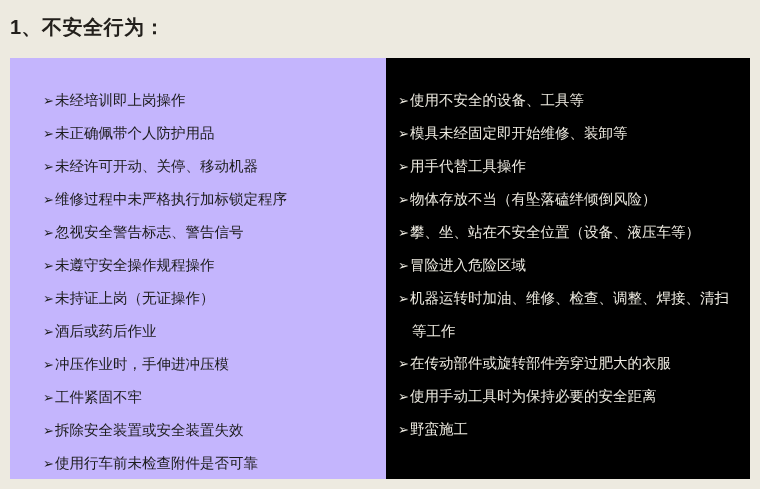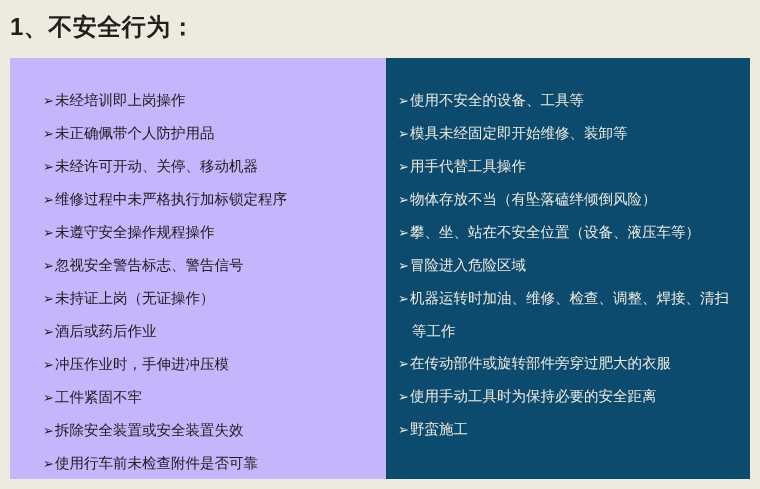--- a/index.html
+++ b/index.html
@@ -22,21 +22,21 @@
     top: 0;
     width: 760px;
     height: 489px;
   }
 
   
   .page-title {
     position: absolute;
     left: 10px;
     top: 14px;
-    font-size: 24px;
+    font-size: 20px;
     font-weight: bold;
     color: #23201C;
     letter-spacing: 0.5px;
     white-space: nowrap;
     line-height: 26px;
     text-align: center;
   }
 
   
   .panels {
@@ -110,32 +110,32 @@
   <div class="page-title" style="color: rgb(35, 32, 28);">1、不安全行为：</div>
 
   <div class="panels">
 
     <div class="panel panel-left" style="background: #c4b5fd;">
       <ul class="bullet-list">
           <li><span class="arrow">➢</span><span class="item-text">未经培训即上岗操作</span></li>
           <li><span class="arrow">➢</span><span class="item-text">未正确佩带个人防护用品</span></li>
           <li><span class="arrow">➢</span><span class="item-text">未经许可开动、关停、移动机器</span></li>
           <li><span class="arrow">➢</span><span class="item-text">维修过程中未严格执行加标锁定程序</span></li>
+          <li><span class="arrow">➢</span><span class="item-text">忽视安全警告标志、警告信号</span></li>
           <li><span class="arrow">➢</span><span class="item-text">未遵守安全操作规程操作</span></li>
-          <li><span class="arrow">➢</span><span class="item-text">忽视安全警告标志、警告信号</span></li>
           <li><span class="arrow">➢</span><span class="item-text">未持证上岗（无证操作）</span></li>
           <li><span class="arrow">➢</span><span class="item-text">酒后或药后作业</span></li>
           <li><span class="arrow">➢</span><span class="item-text">冲压作业时，手伸进冲压模</span></li>
           <li><span class="arrow">➢</span><span class="item-text">工件紧固不牢</span></li>
           <li><span class="arrow">➢</span><span class="item-text">拆除安全装置或安全装置失效</span></li>
           <li><span class="arrow">➢</span><span class="item-text">使用行车前未检查附件是否可靠</span></li>
         </ul>
     </div>
 
-    <div class="panel panel-right" style="background: #0c4a6e;">
+    <div class="panel panel-right" style="background: #000000;">
       <ul class="bullet-list">
           <li><span class="arrow">➢</span><span class="item-text">使用不安全的设备、工具等</span></li>
           <li><span class="arrow">➢</span><span class="item-text">模具未经固定即开始维修、装卸等</span></li>
           <li><span class="arrow">➢</span><span class="item-text">用手代替工具操作</span></li>
           <li><span class="arrow">➢</span><span class="item-text">物体存放不当（有坠落磕绊倾倒风险）</span></li>
           <li><span class="arrow">➢</span><span class="item-text">攀、坐、站在不安全位置（设备、液压车等）</span></li>
           <li><span class="arrow">➢</span><span class="item-text">冒险进入危险区域</span></li>
           <li><span class="arrow">➢</span><span class="item-text">机器运转时加油、维修、检查、调整、焊接、清扫等工作</span></li>
           <li><span class="arrow">➢</span><span class="item-text">在传动部件或旋转部件旁穿过肥大的衣服</span></li>
           <li><span class="arrow">➢</span><span class="item-text">使用手动工具时为保持必要的安全距离</span></li>

